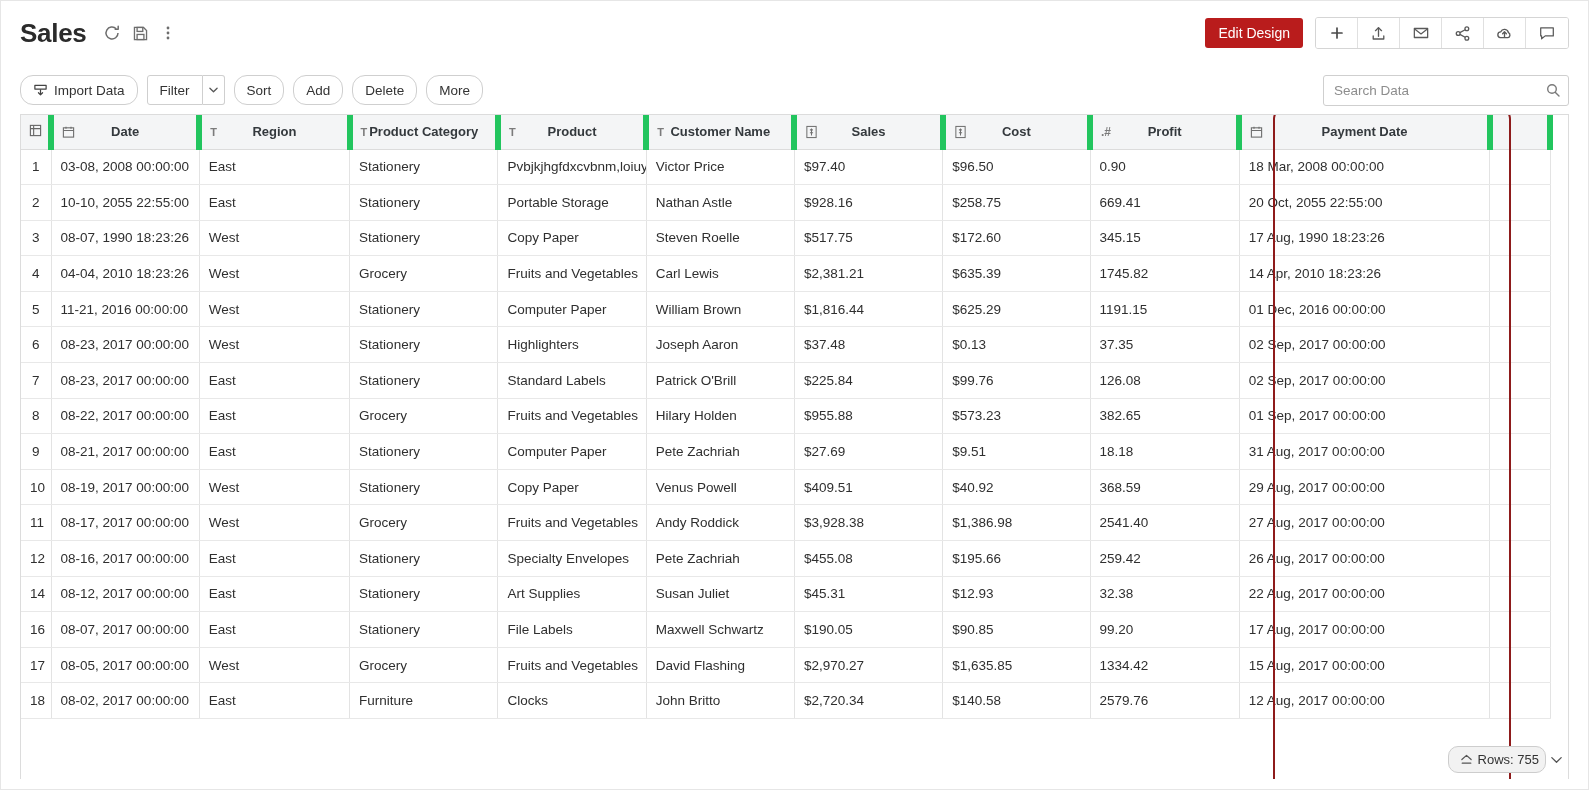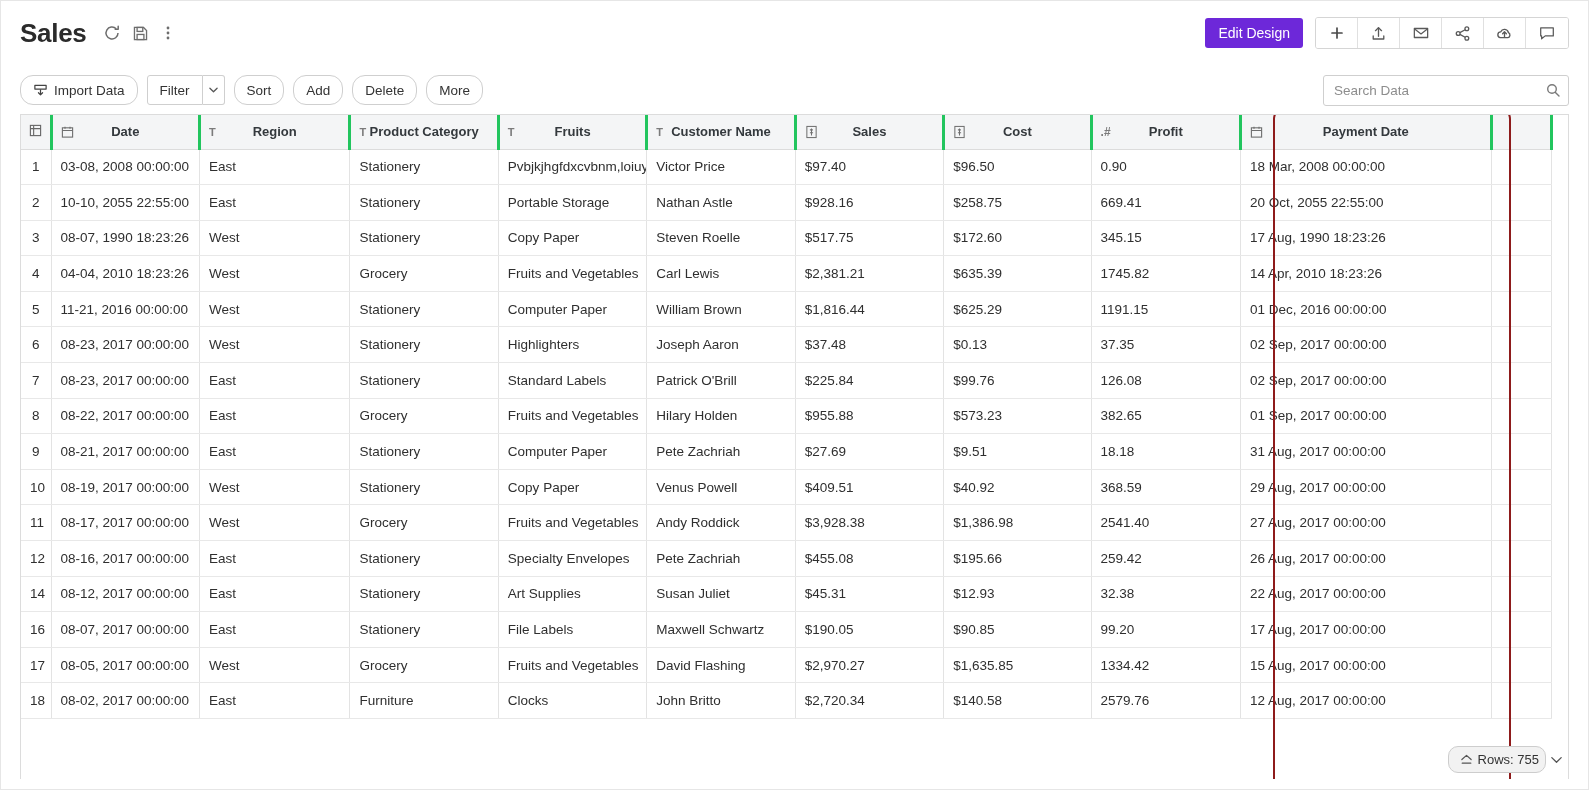--- a/index.html
+++ b/index.html
@@ -41,21 +41,21 @@
     cursor: pointer;
   }
   .hdr-icon svg { display: block; }
 
   .header-right {
     margin-left: auto;
     display: flex;
     align-items: center;
   }
   .edit-design {
-    background: #6d28d9;
+    background: #b91c1c;
     color: #ffffff;
     font-size: 14px;
     border: none;
     border-radius: 3px;
     height: 30px;
     padding: 0 13px;
     cursor: pointer;
     font-family: "Liberation Sans", sans-serif;
   }
   .btn-group {
@@ -152,21 +152,21 @@
     overflow: hidden;
     background: #fff;
   }
   table.grid {
     border-collapse: collapse;
     width: 1532px;
     table-layout: fixed;
   }
   table.grid th {
     background: #f4f5f6;
-    border-right: 3px solid #22c55e;
+    border-right: 6px solid #22c55e;
     border-bottom: 1px solid #dcdcdc;
     height: 34px;
     font-size: 13px;
     font-weight: bold;
     color: #34393d;
     padding: 0 8px;
     position: relative;
   }
   table.grid th .thwrap {
     display: flex;
@@ -411,21 +411,21 @@
           </th>
           <th class="col-cat">
             <span class="tmark">T</span>
             <span class="thwrap">
                 <span>Product Category</span>
               </span>
           </th>
           <th class="col-prod">
             <span class="tmark">T</span>
             <span class="thwrap">
-                <span>Fruits</span>
+                <span>Product</span>
               </span>
           </th>
           <th class="col-cust">
             <span class="tmark">T</span>
             <span class="thwrap">
                 <span>Customer Name</span>
               </span>
           </th>
           <th class="col-sales">
             <span class="tmark">

